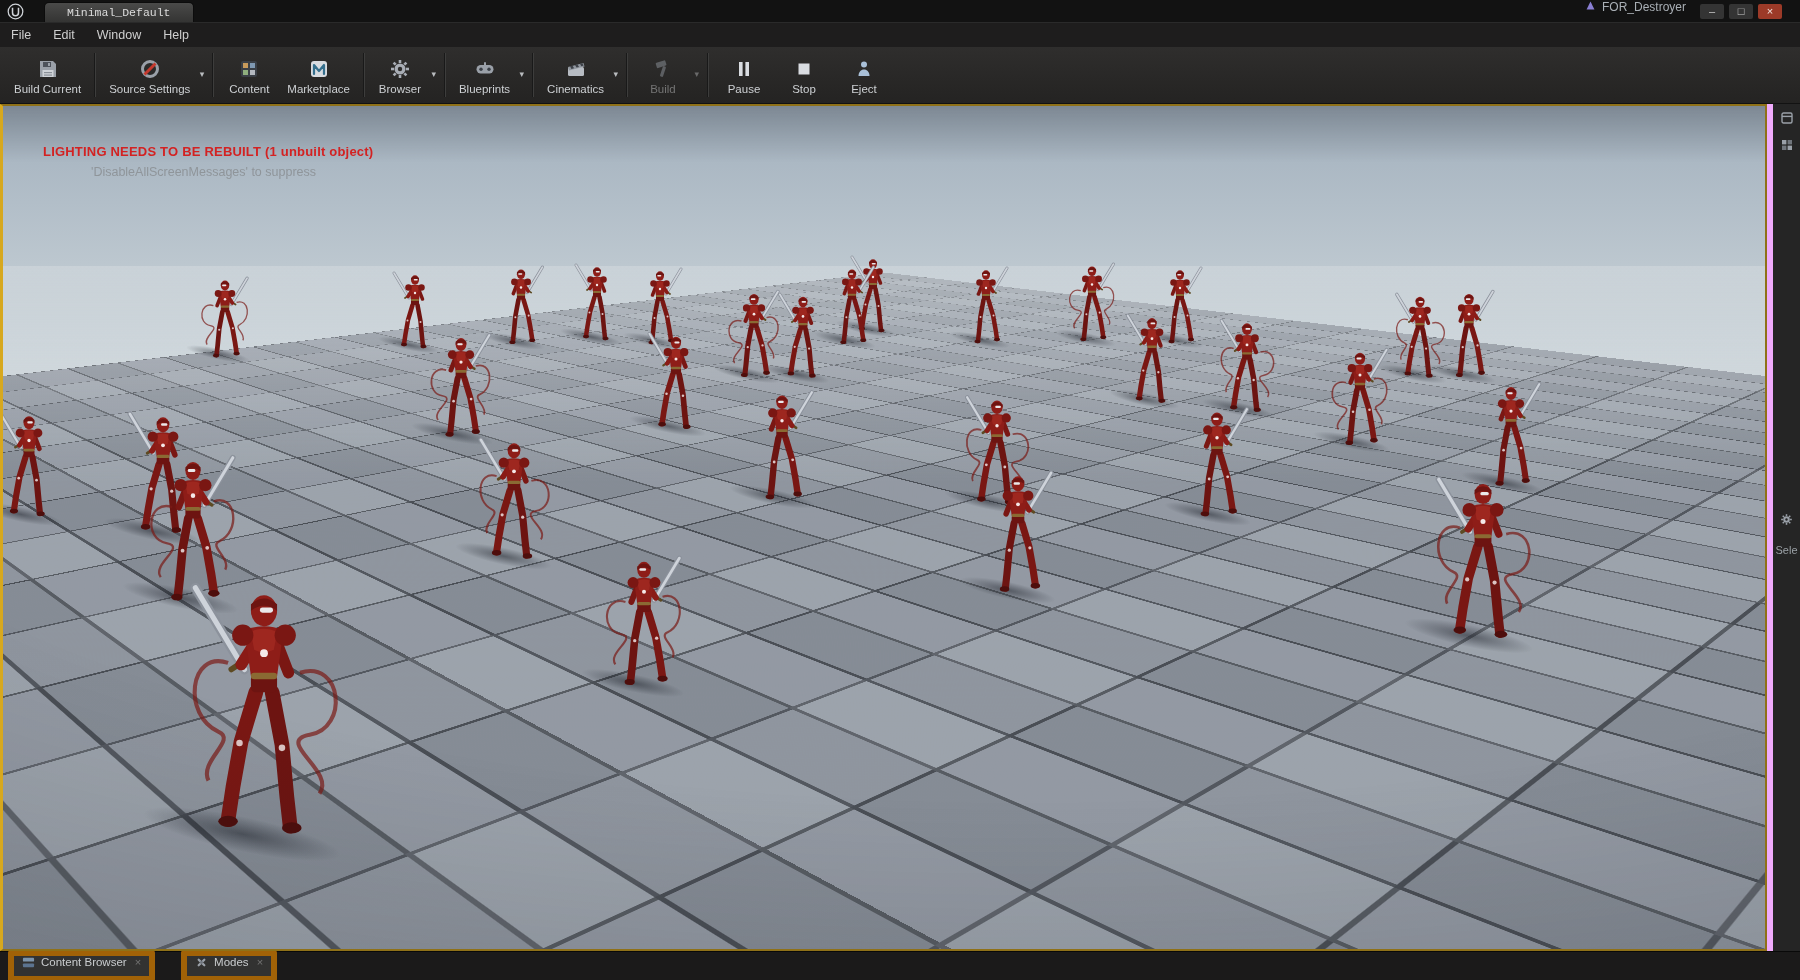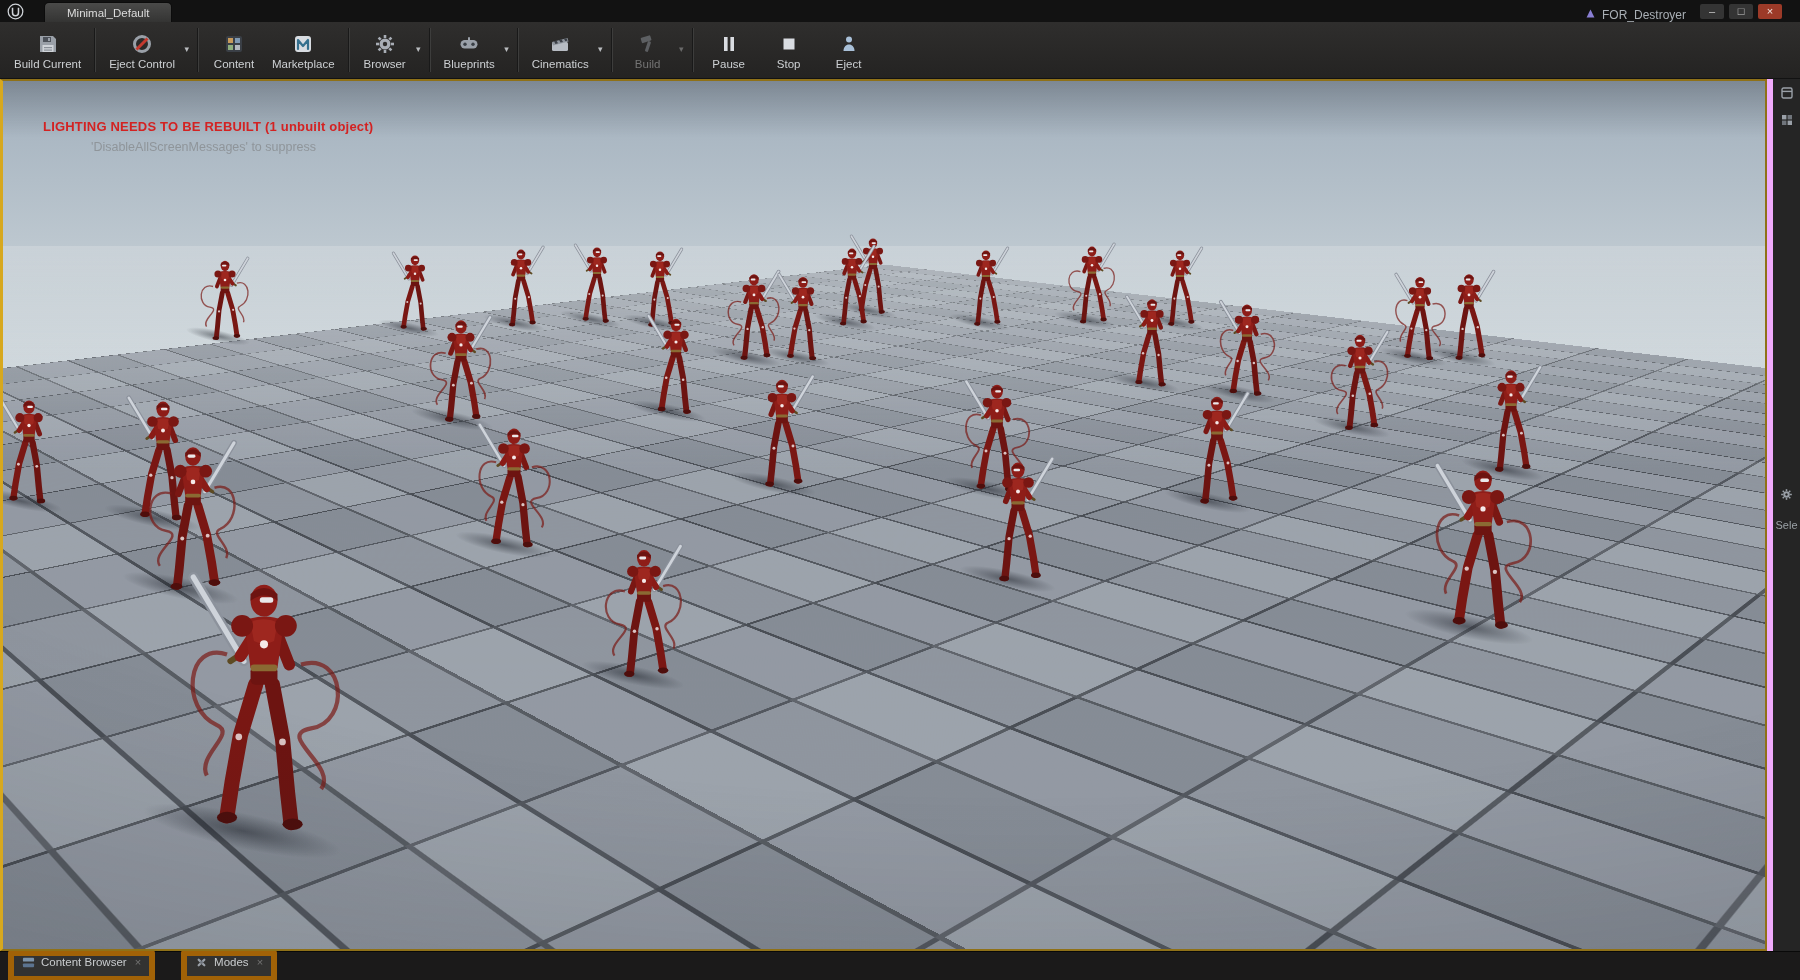--- a/index.html
+++ b/index.html
@@ -5,23 +5,23 @@
   html,body{margin:0;padding:0;}
   body{width:1800px;height:980px;overflow:hidden;background:#101010;
        font-family:"Liberation Sans","DejaVu Sans",sans-serif;user-select:none;cursor:default;}
   .app{width:1800px;height:980px;display:flex;flex-direction:column;background:#141414;}
 
   
   .titlebar{height:22px;background:#121212;display:flex;align-items:stretch;flex:none;}
   .ue-logo{width:30px;display:flex;align-items:center;justify-content:center;}
   .doc-tab{margin-left:14px;margin-top:2px;padding:0 22px;display:flex;align-items:center;
            background:linear-gradient(#4a4a49,#343433);border-radius:5px 5px 0 0;
-           color:#dcdcdc;font-size:11.5px;border:1px solid #0c0c0c;border-bottom:none;}
+           color:#dcdcdc;font-size:11.5px;border:1px solid #0c0c0c;border-bottom:none;font-family:Liberation Mono, monospace;}
   .titlebar-drag{flex:1;}
-  .proj{display:flex;align-items:flex-end;gap:6px;color:#a9afb5;font-size:12px;padding-right:14px;}
+  .proj{display:flex;align-items:flex-start;gap:6px;color:#a9afb5;font-size:12px;padding-right:14px;}
   .win-controls{display:flex;align-items:center;gap:5px;padding-right:18px;}
   .win-btn{width:24px;height:15px;border-radius:2px;background:#343434;color:#c9c9c9;
            font-size:11px;line-height:14px;text-align:center;}
   .win-btn.close{background:#9c3a28;color:#f2e6e2;}
 
   
   .menubar{height:24px;background:#1e1d1d;display:flex;align-items:center;flex:none;border-top:1px solid #2a2a2a;}
   .menu-item{padding:0 11px;font-size:12.5px;color:#cfcfcf;height:100%;display:flex;align-items:center;}
 
   
@@ -109,20 +109,26 @@
       </span>
       <span>FOR_Destroyer</span>
     </div>
     <div class="win-controls">
       <div class="win-btn">–</div>
       <div class="win-btn">□</div>
       <div class="win-btn close">×</div>
     </div>
   </div>
 
+  <div class="menubar">
+    <div class="menu-item">File</div>
+    <div class="menu-item">Edit</div>
+    <div class="menu-item">Window</div>
+    <div class="menu-item">Help</div>
+  </div>
 
   <div class="toolbar">
 
     <div class="tb-btn">
       <span class="tb-icon">
         <svg width="22" height="22" viewBox="0 0 22 22">
             <path d="M3 3h13l3 3v13H3z" fill="#9aa0a8"></path>
             <rect x="6" y="4" width="8" height="5" fill="#4d525a"></rect>
             <rect x="11" y="5" width="2" height="3" fill="#9aa0a8"></rect>
             <rect x="5.5" y="12" width="11" height="7" fill="#cfd3d8"></rect>
@@ -134,21 +140,21 @@
     </div>
     <div class="tb-sep"></div>
 
     <div class="tb-btn with-caret">
       <span class="tb-icon">
         <svg width="22" height="22" viewBox="0 0 22 22">
             <circle cx="11" cy="11" r="7.5" fill="none" stroke="#9aa0a8" stroke-width="3"></circle>
             <line x1="5.5" y1="16.5" x2="16.5" y2="5.5" stroke="#c43a2f" stroke-width="3"></line>
           </svg>
       </span>
-      <span class="tb-label">Eject Control</span>
+      <span class="tb-label">Source Settings</span>
       <span class="tb-caret">▾</span>
     </div>
     <div class="tb-sep"></div>
 
     <div class="tb-btn">
       <span class="tb-icon">
         <svg width="22" height="22" viewBox="0 0 22 22">
             <rect x="3" y="3" width="16" height="16" rx="2" fill="#3a3f46"></rect>
             <rect x="5" y="5" width="5" height="5" fill="#c79a5b"></rect>
             <rect x="12" y="5" width="5" height="5" fill="#7f99b3"></rect>

